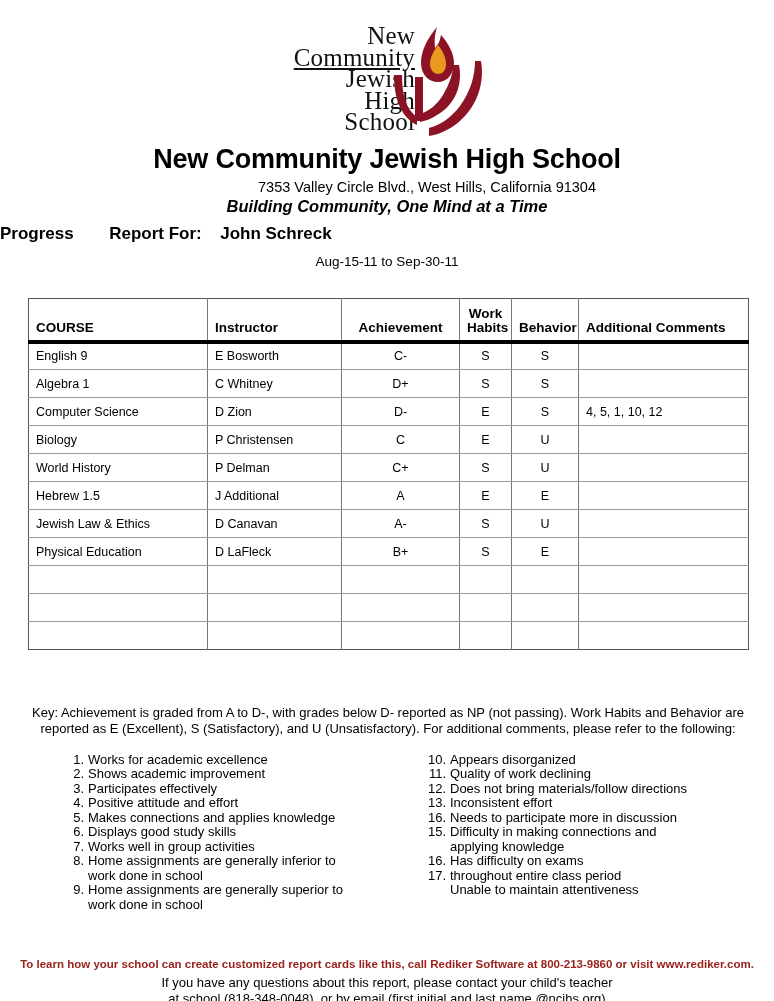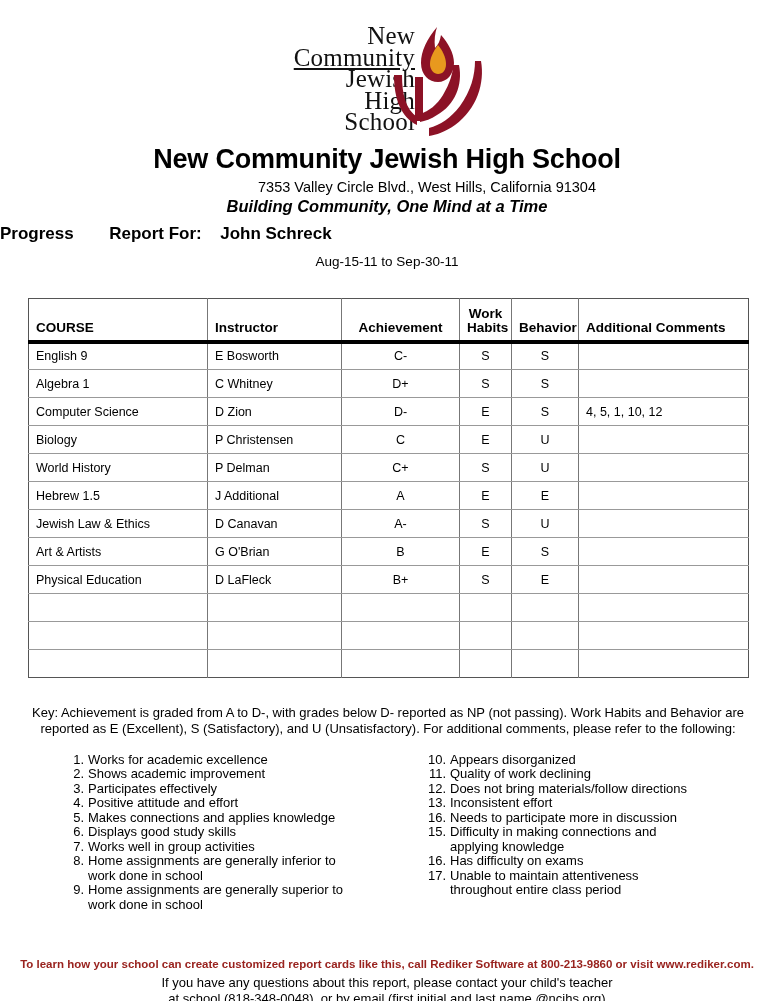--- a/index.html
+++ b/index.html
@@ -299,28 +299,20 @@
       </tr>
       <tr>
         <td class="v-course">Jewish Law &amp; Ethics</td>
         <td class="v-instr">D Canavan</td>
         <td class="v-achv">A-</td>
         <td class="v-work">S</td>
         <td class="v-behav">U</td>
         <td class="v-comm"></td>
       </tr>
       <tr>
-        <td class="v-course">Art &amp; Artists</td>
-        <td class="v-instr">G O'Brian</td>
-        <td class="v-achv">B</td>
-        <td class="v-work">E</td>
-        <td class="v-behav">S</td>
-        <td class="v-comm"></td>
-      </tr>
-      <tr>
         <td class="v-course">Physical Education</td>
         <td class="v-instr">D LaFleck</td>
         <td class="v-achv">B+</td>
         <td class="v-work">S</td>
         <td class="v-behav">E</td>
         <td class="v-comm"></td>
       </tr>
       <tr>
         <td class="v-course"></td>
         <td class="v-instr"></td>
@@ -419,22 +411,22 @@
         <span class="li-num">15.</span>
         <span class="li-cont">Difficulty in making connections and</span>
         <span class="li-cont">applying knowledge</span>
       </div>
       <div class="li-row">
         <span class="li-num">16.</span>
         <span class="li-cont">Has difficulty on exams</span>
       </div>
       <div class="li-row">
         <span class="li-num">17.</span>
+        <span class="li-cont">throughout entire class period</span>
         <span class="li-cont">Unable to maintain attentiveness</span>
-        <span class="li-cont">throughout entire class period</span>
       </div>
     </div>
 </div>
 
 <div class="rediker-line">To learn how your school can create customized report cards like this, call Rediker Software at 800-213-9860 or visit www.rediker.com.</div>
 <div class="contact-block">
   <div>If you have any questions about this report, please contact your child's teacher</div>
   <div>at school (818-348-0048), or by email (first initial and last name @ncjhs.org)</div>
 </div>
 

